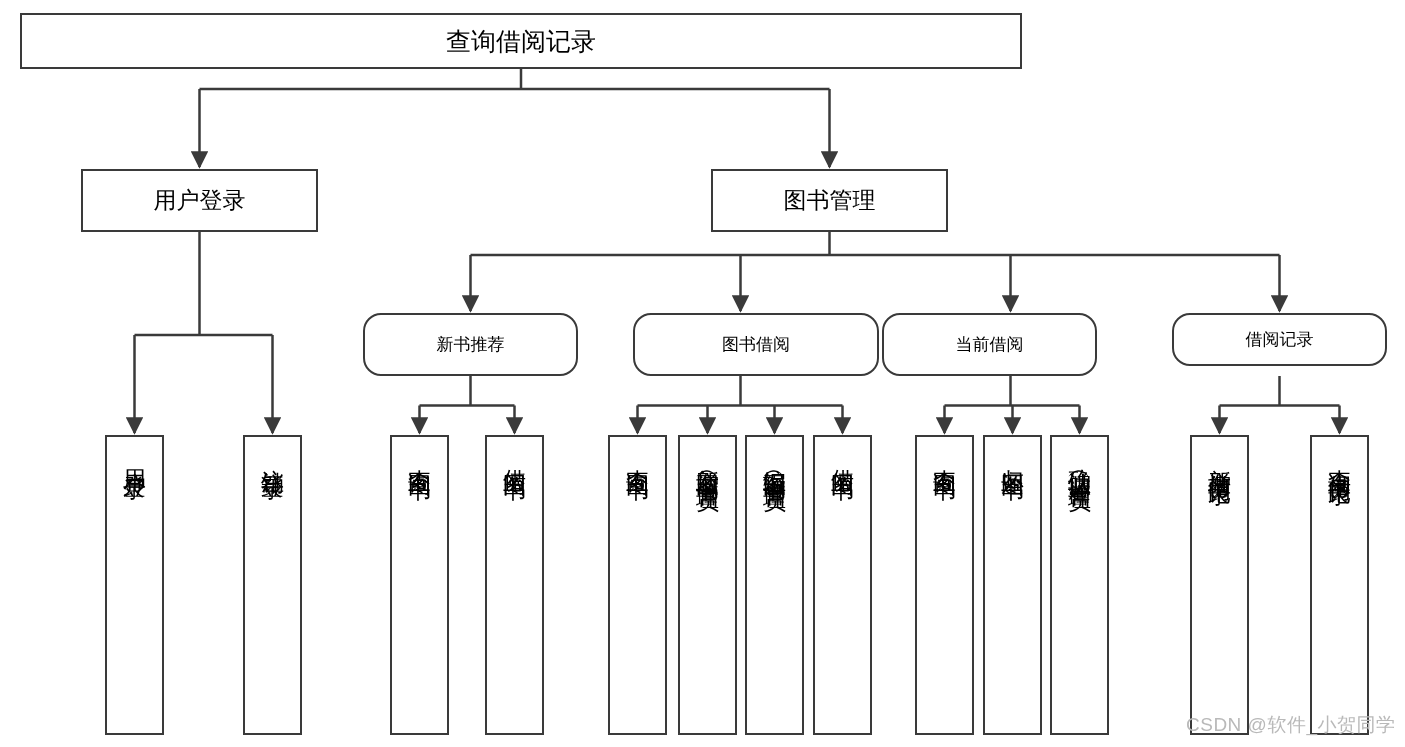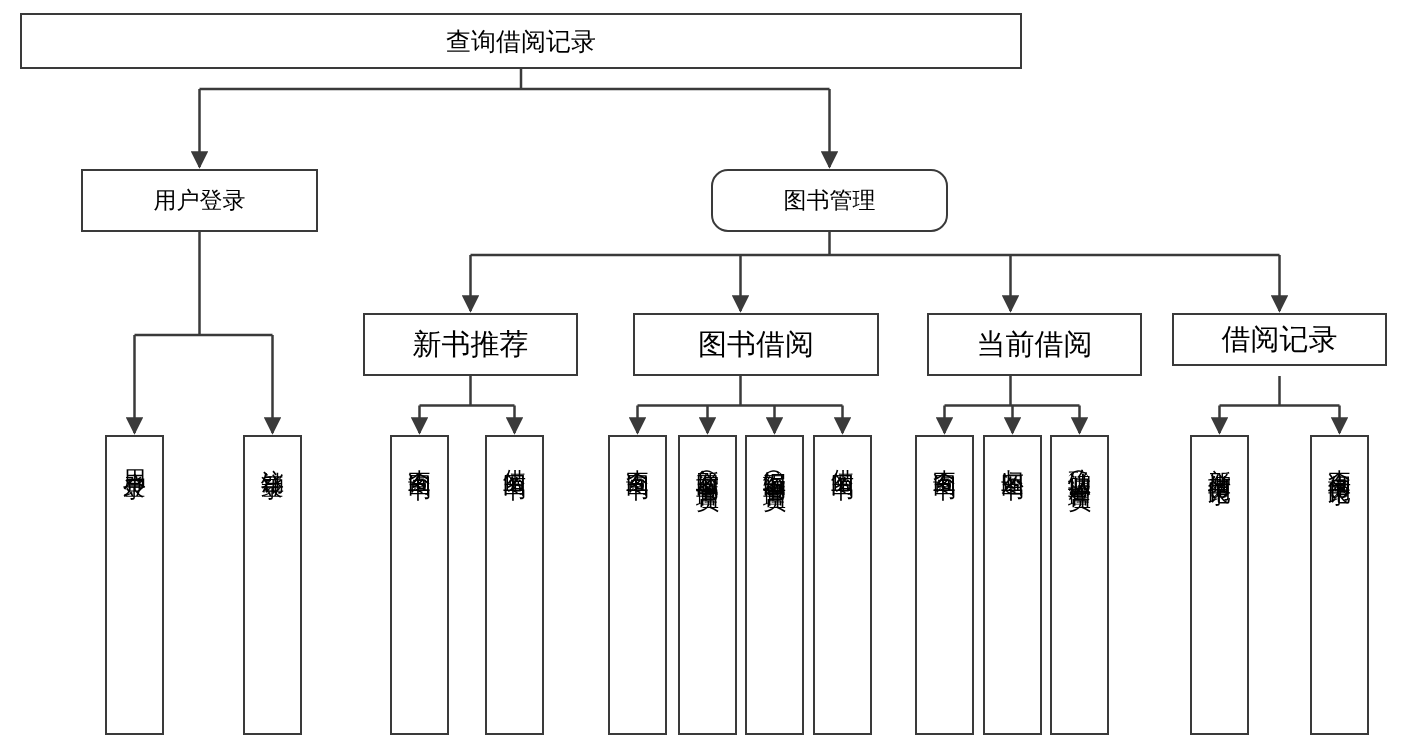--- a/index.html
+++ b/index.html
@@ -36,21 +36,21 @@
     justify-content: center;
     text-align: center;
     color: #000000;
     line-height: 1.12;
   }
   .node .label {
     display: block;
   }
   .node.root  { font-size: 25px; }
   .node.lvl2  { font-size: 23px; }
-  .node.lvl3  { font-size: 29px; }
+  .node.lvl3  { font-size: 17px; border-radius: 18px; }
   .node.leaf  {
     font-size: 23px;
     align-items: flex-start;
     justify-content: center;
     padding-top: 14px;
   }
   .node.leaf .label {
     writing-mode: vertical-rl;
     text-orientation: upright;
     letter-spacing: 3px;
@@ -113,30 +113,30 @@
       </g>
   </svg>
 
   <div id="nodes">
       <div class="node root" style="left: 20px; top: 13px; width: 1002px; height: 56px;">
         <span class="label">查询借阅记录</span>
       </div>
       <div class="node lvl2" style="left: 81px; top: 169px; width: 237px; height: 63px;">
         <span class="label">用户登录</span>
       </div>
-      <div class="node lvl2" style="left: 711px; top: 169px; width: 237px; height: 63px; border-radius: 17px;">
+      <div class="node lvl2" style="left: 711px; top: 169px; width: 237px; height: 63px;">
         <span class="label">图书管理</span>
       </div>
       <div class="node lvl3" style="left: 363px; top: 313px; width: 215px; height: 63px;">
         <span class="label">新书推荐</span>
       </div>
       <div class="node lvl3" style="left: 633px; top: 313px; width: 246px; height: 63px;">
         <span class="label">图书借阅</span>
       </div>
-      <div class="node lvl3" style="left: 927px; top: 313px; width: 215px; height: 63px;">
+      <div class="node lvl3" style="left: 882px; top: 313px; width: 215px; height: 63px;">
         <span class="label">当前借阅</span>
       </div>
       <div class="node lvl3" style="left: 1172px; top: 313px; width: 215px; height: 53px;">
         <span class="label">借阅记录</span>
       </div>
       <div class="node leaf" style="left: 105px; top: 435px; width: 59px; height: 300px;">
         <span class="label">用户登录</span>
       </div>
       <div class="node leaf" style="left: 243px; top: 435px; width: 59px; height: 300px;">
         <span class="label">注销登录</span>
@@ -169,13 +169,14 @@
         <span class="label">确认归还（管理员）</span>
       </div>
       <div class="node leaf" style="left: 1190px; top: 435px; width: 59px; height: 300px;">
         <span class="label">新增借阅记录</span>
       </div>
       <div class="node leaf" style="left: 1310px; top: 435px; width: 59px; height: 300px;">
         <span class="label">查询借阅记录</span>
       </div>
     </div>
 
+  <div id="watermark">CSDN @软件_小贺同学</div>
 </div>
 
 </body></html>

